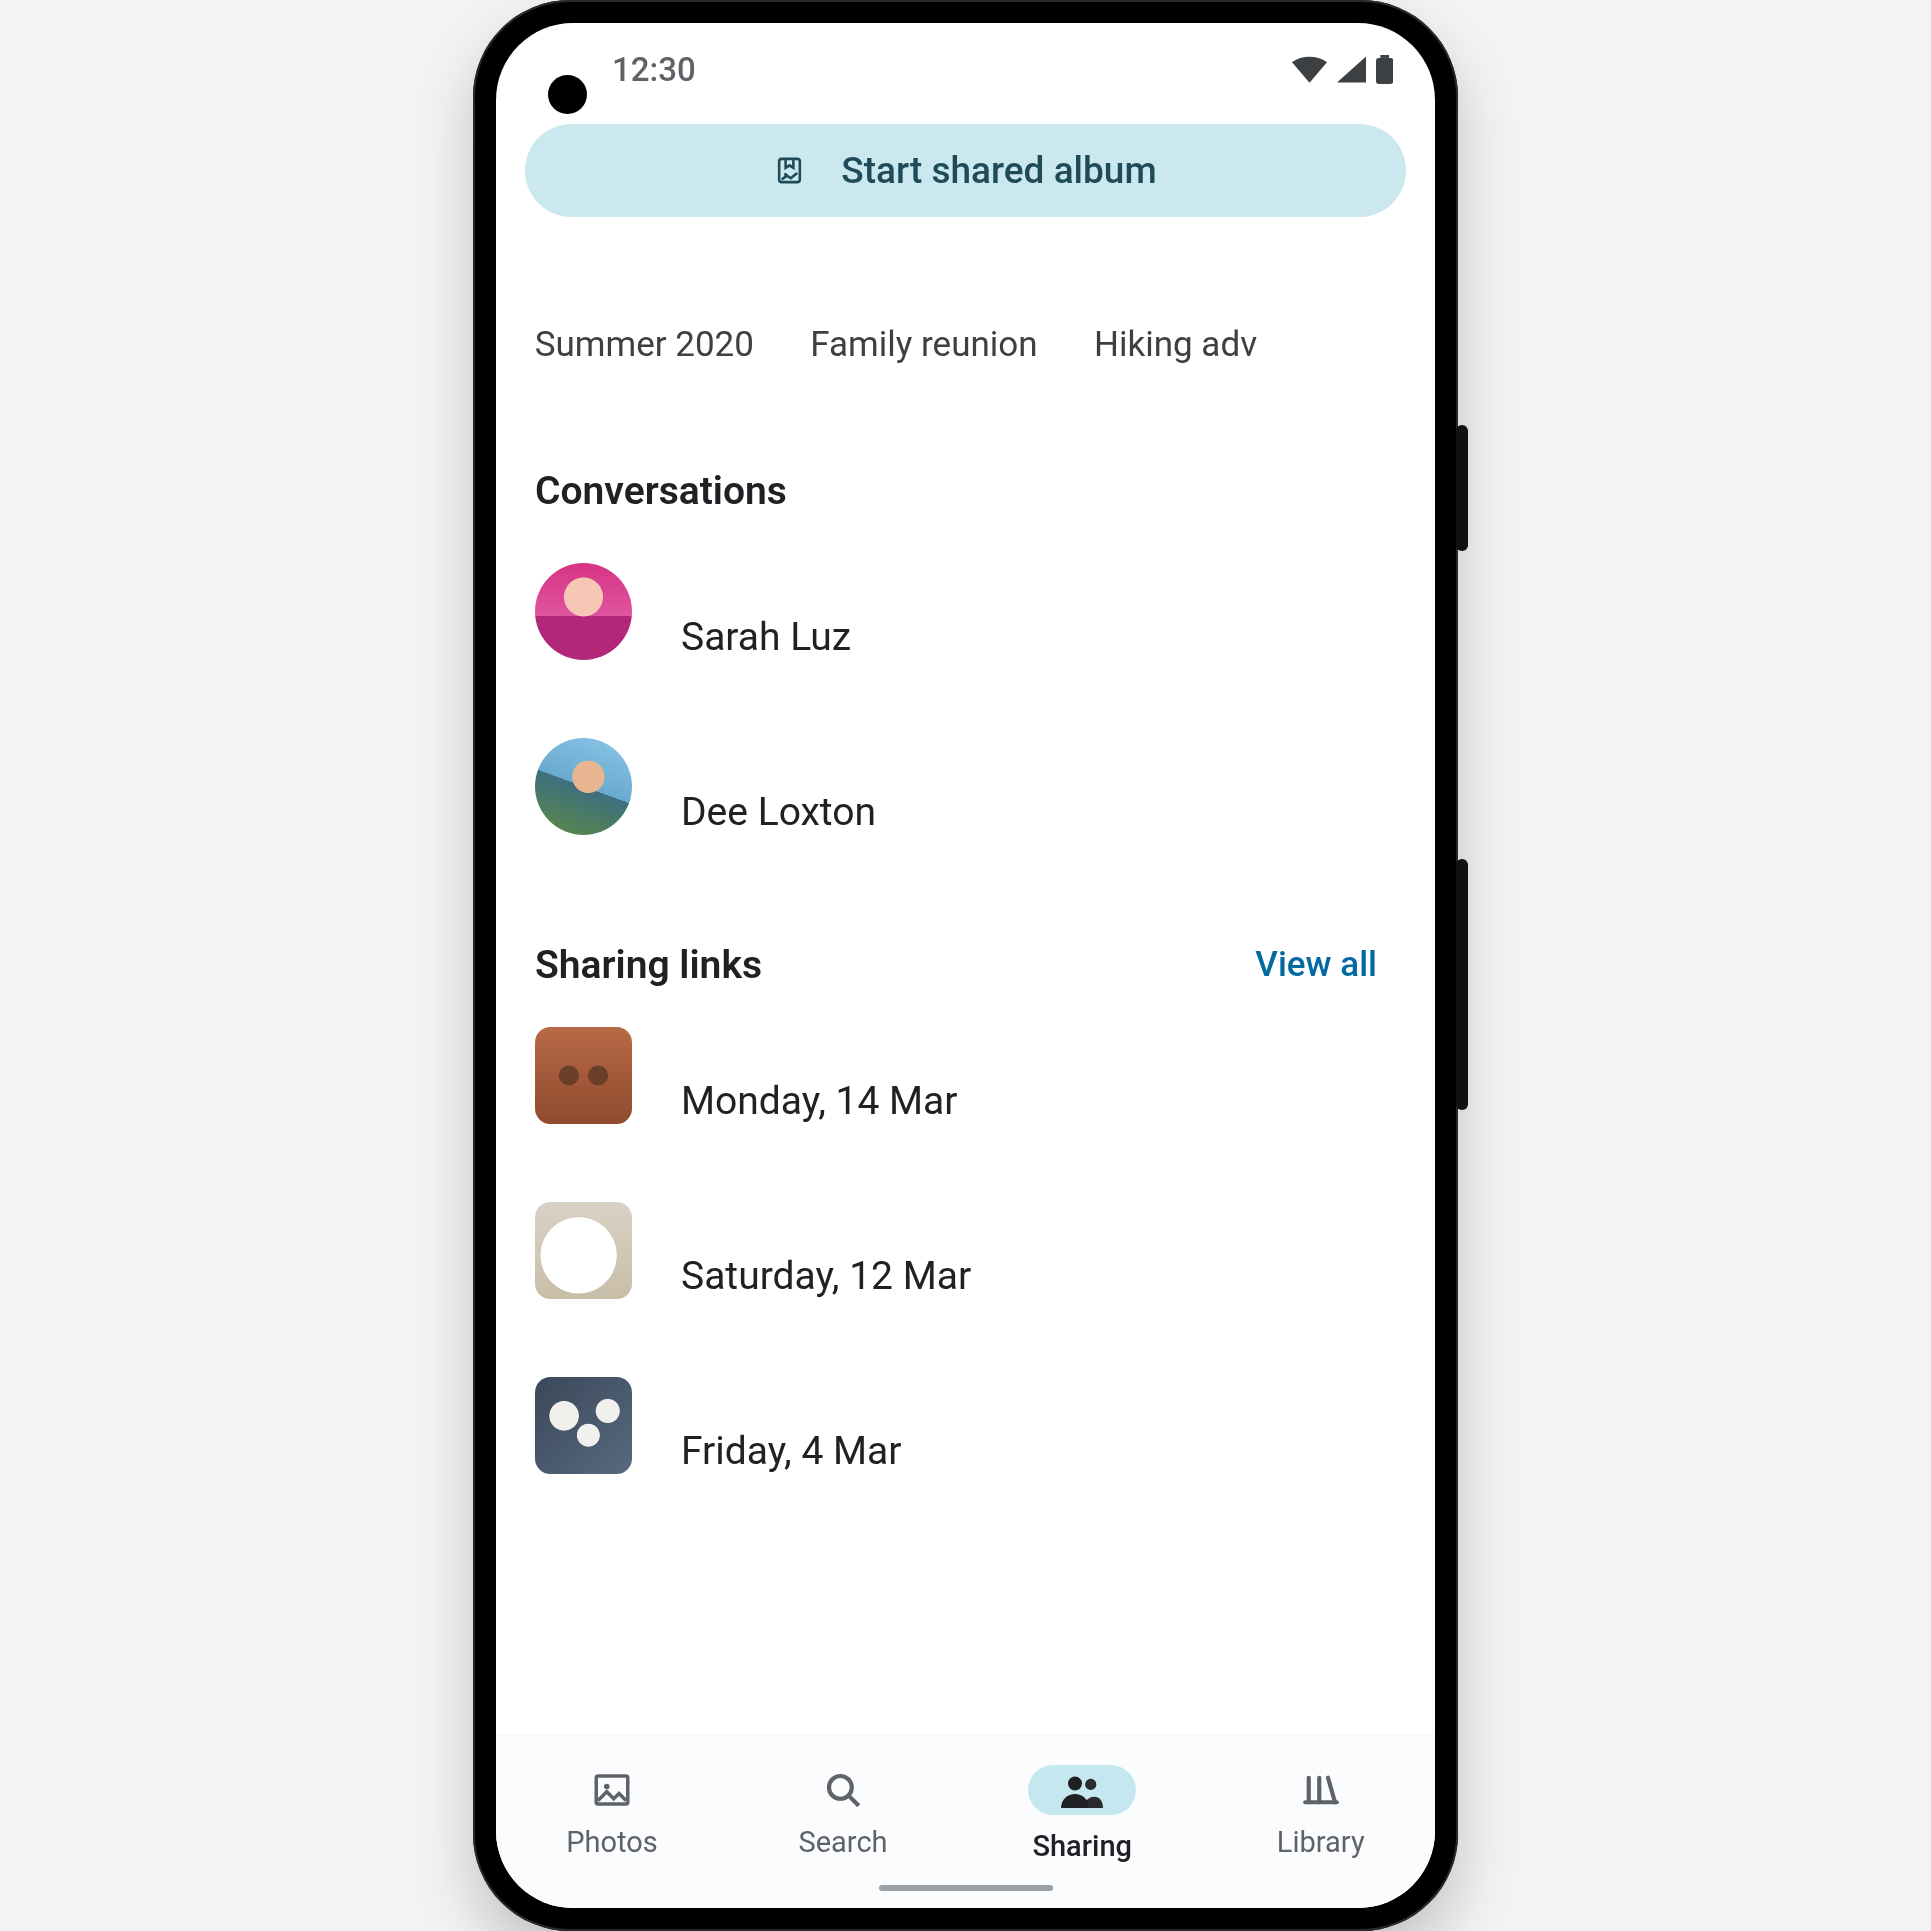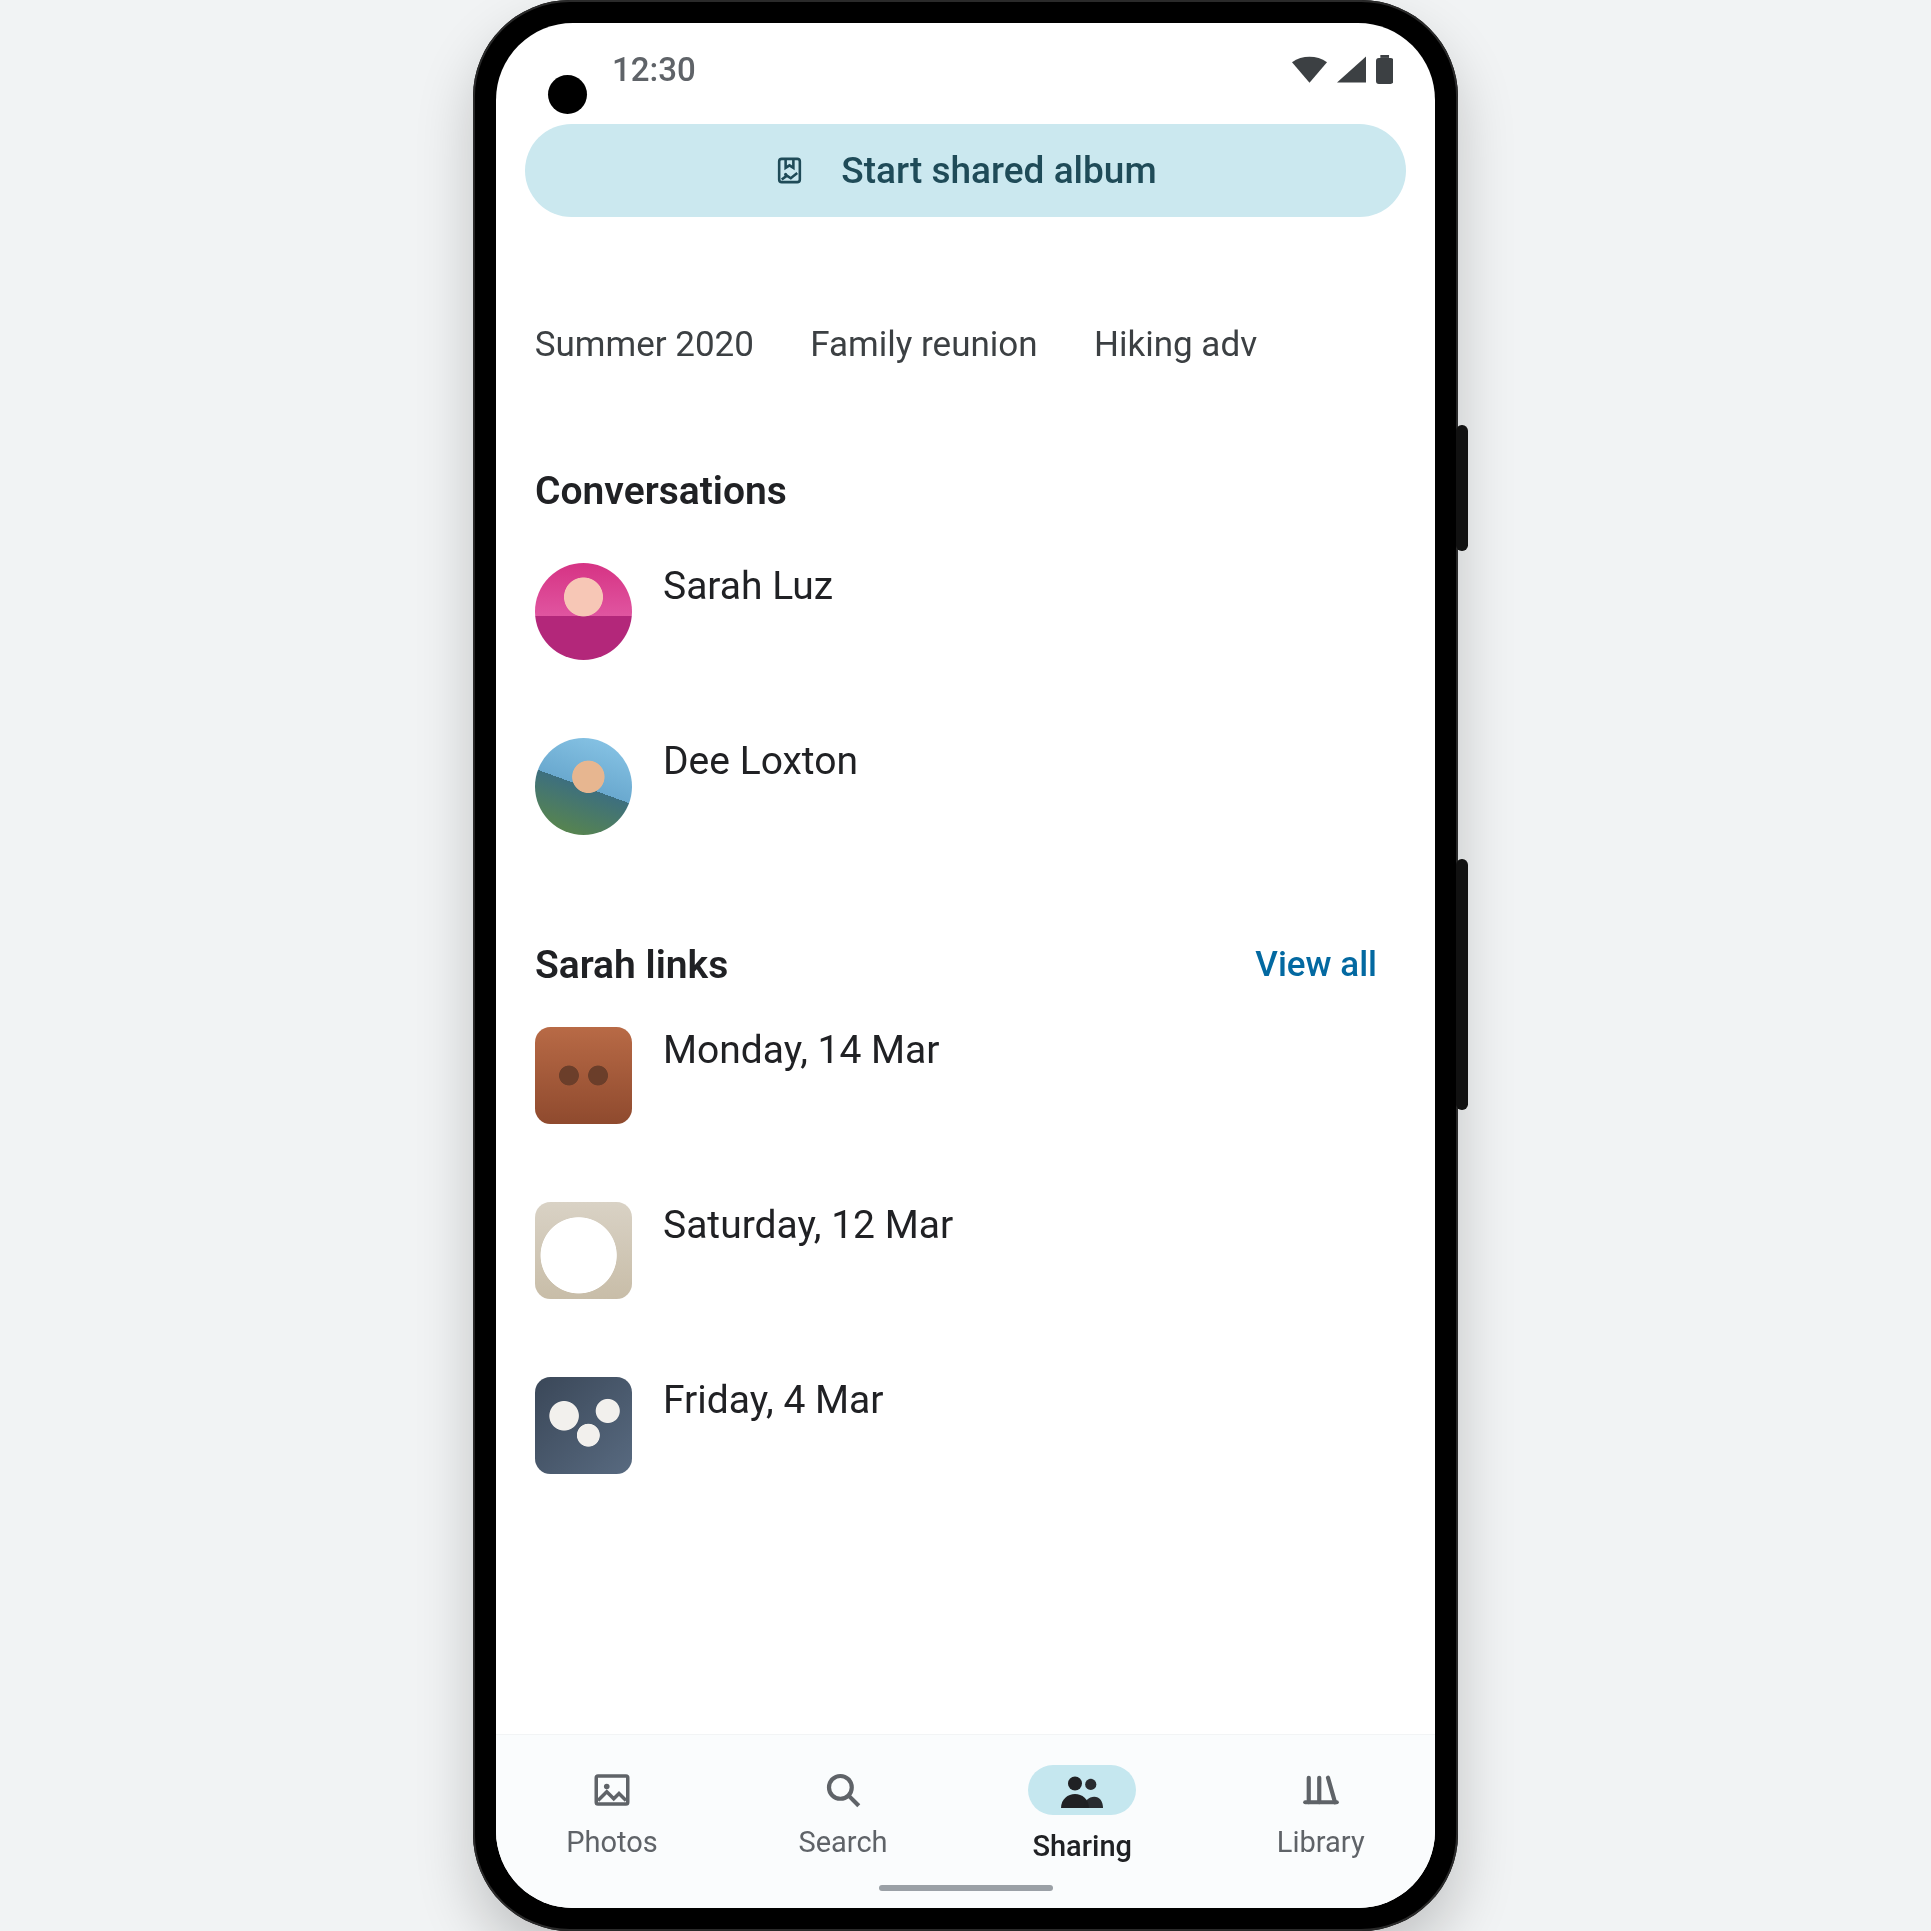--- a/index.html
+++ b/index.html
@@ -109,22 +109,22 @@
     font-size: 39px;
     font-weight: 600;
     color: #202124;
     padding: 97px 39px 9.7px 39px;
   }
 
   .list { padding: 0 39px; }
 
   .row {
     display: flex;
-    align-items: flex-start;
-    gap: 31px;
+    align-items: flex-end;
+    gap: 49px;
     padding: 39px 0;
     cursor: pointer;
   }
   .avatar, .thumb {
     width: 97px;
     height: 97px;
     border-radius: 50%;
     flex-shrink: 0;
   }
   .thumb { border-radius: 15.4px; }
@@ -260,21 +260,21 @@
           <div class="avatar av1"></div>
           <span class="row-label">Sarah Luz</span>
         </div>
         <div class="row">
           <div class="avatar av2"></div>
           <span class="row-label">Dee Loxton</span>
         </div>
       </div>
 
       <div class="shared-header">
-        <h2>Sarah links</h2>
+        <h2>Sharing links</h2>
         <span class="view-all">View all</span>
       </div>
       <div class="list">
         <div class="row">
           <div class="thumb th1"></div>
           <span class="row-label">Monday, 14 Mar</span>
         </div>
         <div class="row">
           <div class="thumb th2"></div>
           <span class="row-label">Saturday, 12 Mar</span>

